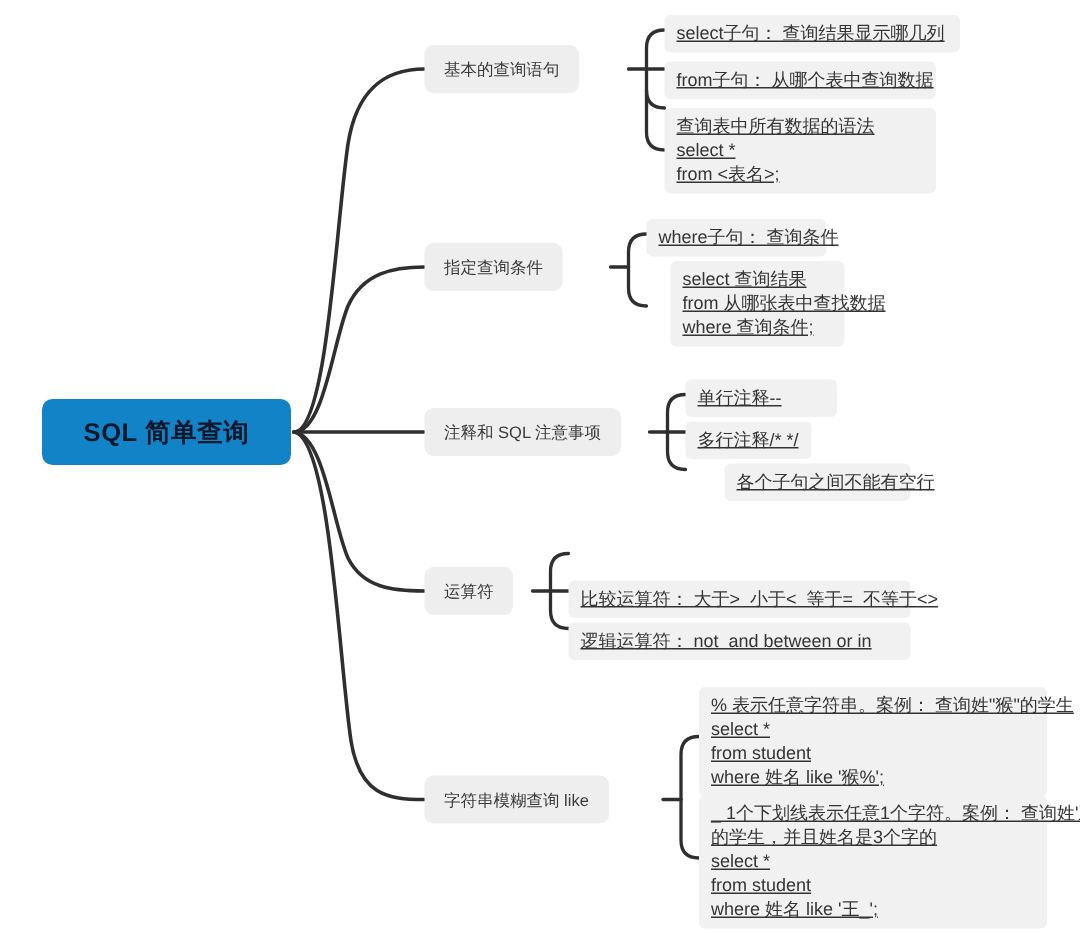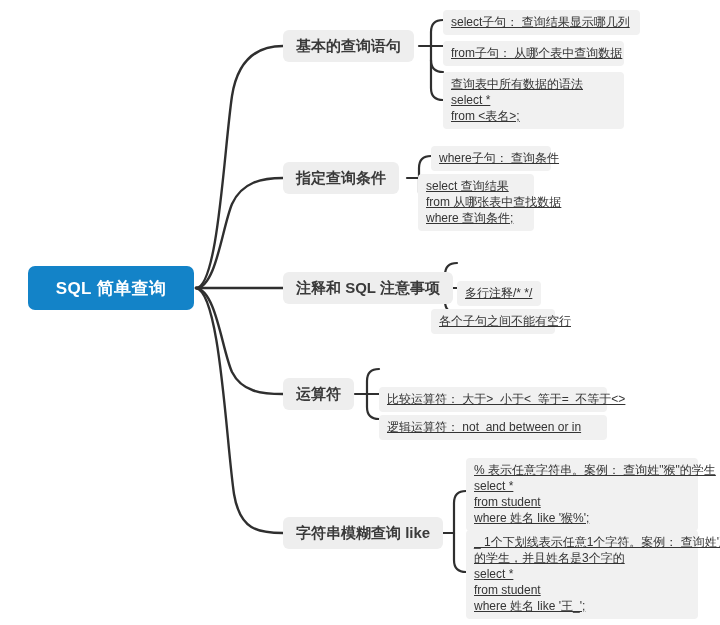--- a/index.html
+++ b/index.html
@@ -36,42 +36,42 @@
     width: 166px;
     height: 44px;
     background: #1383c8;
     border-radius: 7px;
     display: flex;
     align-items: center;
     justify-content: center;
     box-sizing: border-box;
   }
   .root-label {
-    color: #ffffff;
+    color: #0f172a;
     font-size: 17px;
     font-weight: bold;
     letter-spacing: 0.4px;
     white-space: nowrap;
   }
 
   
   .topic-node {
     position: absolute;
     background: #eeeeee;
     border-radius: 6px;
     display: flex;
     align-items: center;
     justify-content: center;
     box-sizing: border-box;
     padding: 0 13px;
     height: 32px;
   }
   .topic-label {
-    font-size: 15px;
-    font-weight: bold;
+    font-size: 11px;
+    font-weight: normal;
     color: #3a3a3a;
     white-space: nowrap;
   }
 
   
   .leaf-node {
     position: absolute;
     background: #f1f1f1;
     border-radius: 4px;
     box-sizing: border-box;
@@ -147,33 +147,36 @@
 select *
 from &lt;表名&gt;;</span>
   </div>
 
   <div class="topic-node" style="left:283px; top:162px;">
     <span class="topic-label">指定查询条件</span>
   </div>
   <div class="leaf-node" style="left:431px; top:146px; width:120px;">
     <span class="leaf-label">where子句： 查询条件</span>
   </div>
-  <div class="leaf-node" style="left:418px; top:174px; width:116px;">
+  <div class="leaf-node" style="left:447px; top:174px; width:116px;">
     <span class="leaf-label">select 查询结果
 from 从哪张表中查找数据
 where 查询条件;</span>
   </div>
 
   <div class="topic-node" style="left:283px; top:272px;">
     <span class="topic-label">注释和 SQL 注意事项</span>
   </div>
+  <div class="leaf-node" style="left:457px; top:253px; width:101px;">
+    <span class="leaf-label">单行注释--</span>
+  </div>
   <div class="leaf-node" style="left:457px; top:281px; width:84px;">
     <span class="leaf-label">多行注释/* */</span>
   </div>
-  <div class="leaf-node" style="left:431px; top:309px; width:124px;">
+  <div class="leaf-node" style="left:483px; top:309px; width:124px;">
     <span class="leaf-label">各个子句之间不能有空行</span>
   </div>
 
   <div class="topic-node" style="left:283px; top:378px;">
     <span class="topic-label">运算符</span>
   </div>
   <div class="leaf-node" style="left:379px; top:387px; width:228px;">
     <span class="leaf-label">比较运算符： 大于&gt;  小于&lt;  等于=  不等于&lt;&gt;</span>
   </div>
   <div class="leaf-node" style="left:379px; top:415px; width:228px;">

